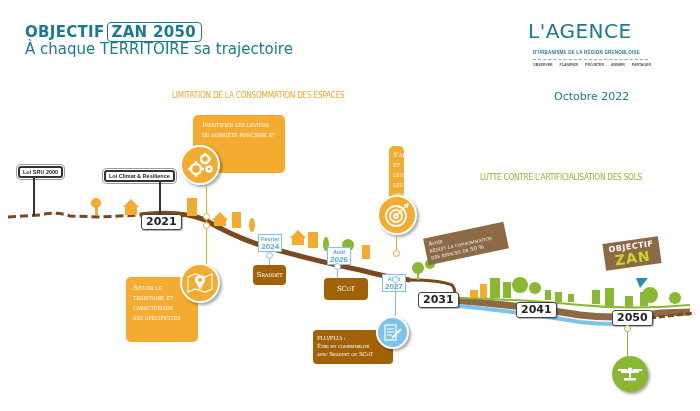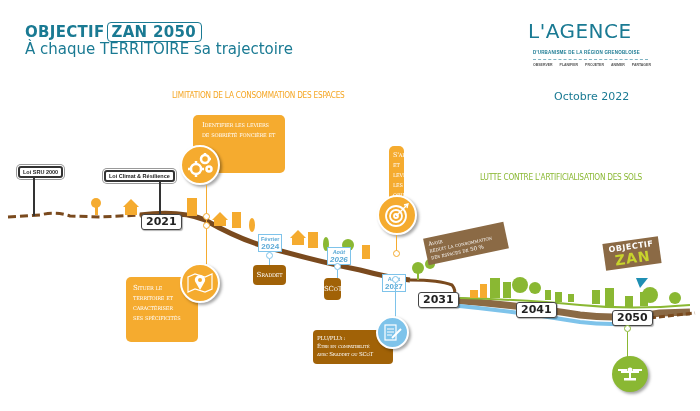--- a/index.html
+++ b/index.html
@@ -213,21 +213,21 @@
 <div class="abs dot" style="left:266px;top:252px;"></div>
 <div class="abs vline-b" style="left:269px;top:259px;height:8px;"></div>
 <div class="abs card-b" style="left:253px;top:265px;width:33px;height:20px;line-height:20px;">Sraddet</div>
 
 <div class="abs date-tag" style="left:327px;top:247px;font-style:italic;">
   <span class="m">Août</span>
   <span class="y">2026</span>
 </div>
 <div class="abs dot" style="left:334px;top:263px;"></div>
 <div class="abs vline-b" style="left:337px;top:270px;height:8px;"></div>
-<div class="abs card-b" style="left:324px;top:278px;width:17px;height:22px;line-height:22px;">SCoT</div>
+<div class="abs card-b" style="left:324px;top:278px;width:44px;height:22px;line-height:22px;">SCoT</div>
 
 <div class="abs date-tag" style="left:382px;top:258px;margin-top:16px;">
   <span class="m">Août</span>
   <span class="y">2027</span>
 </div>
 <div class="abs dot" style="left:392px;top:276px;"></div>
 <div class="abs vline-b" style="left:395px;top:283px;height:35px;"></div>
 
 <div class="abs card-b" style="left:313px;top:330px;width:80px;height:34px;padding:4px 0 0 4px;text-align:left;font-size:5.5px;line-height:8px;">
   <div>PLU/PLUi :</div>

